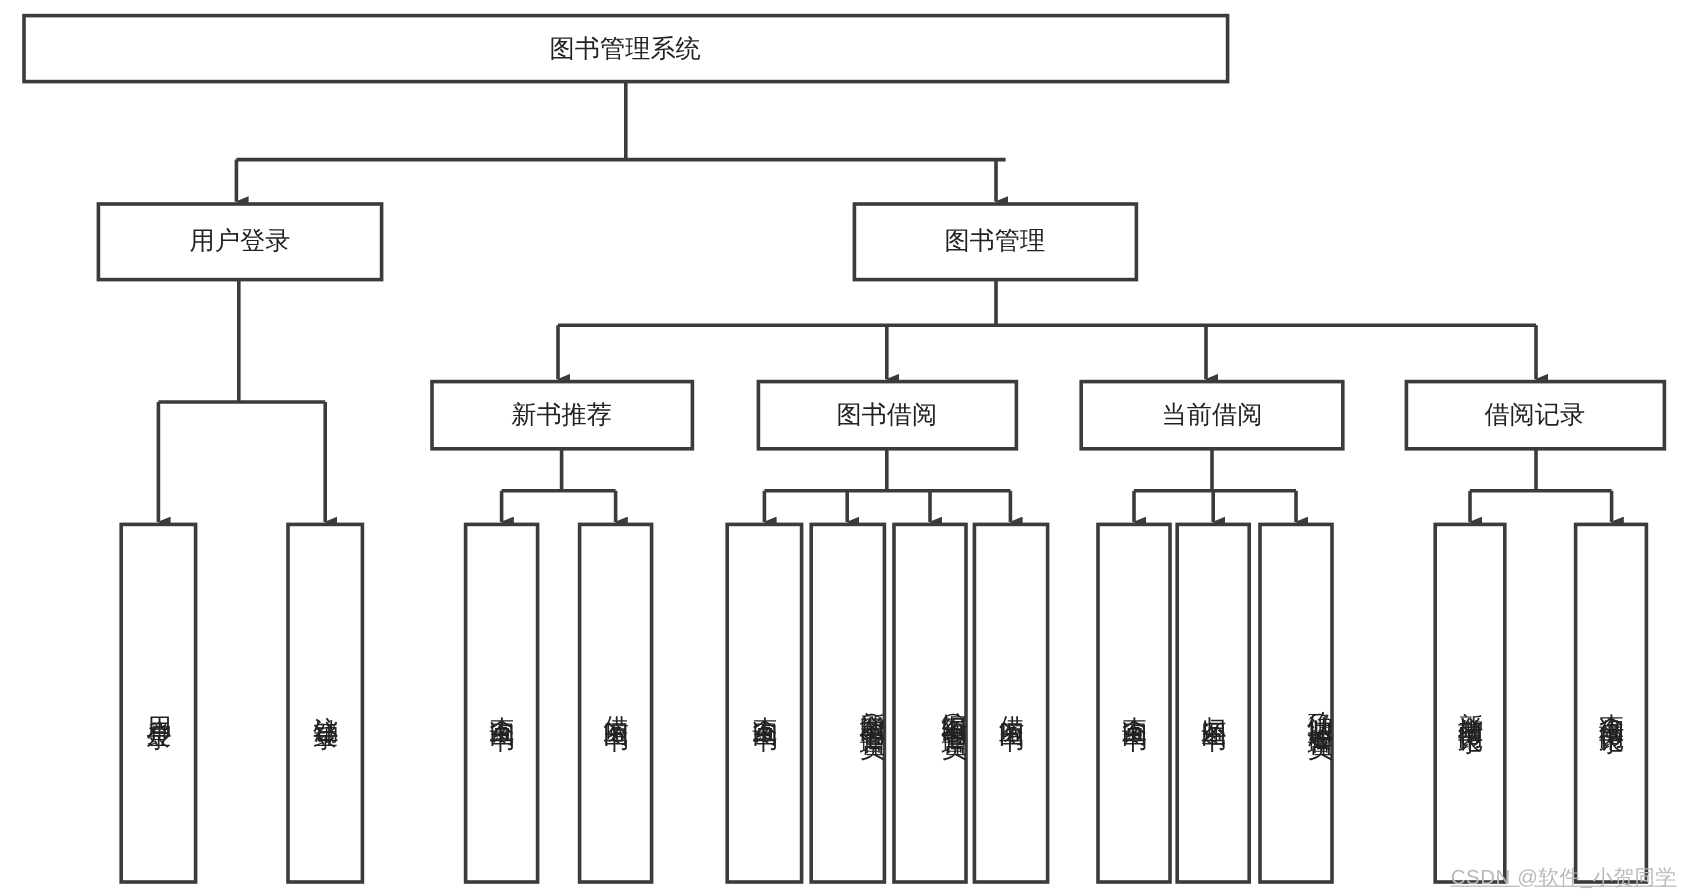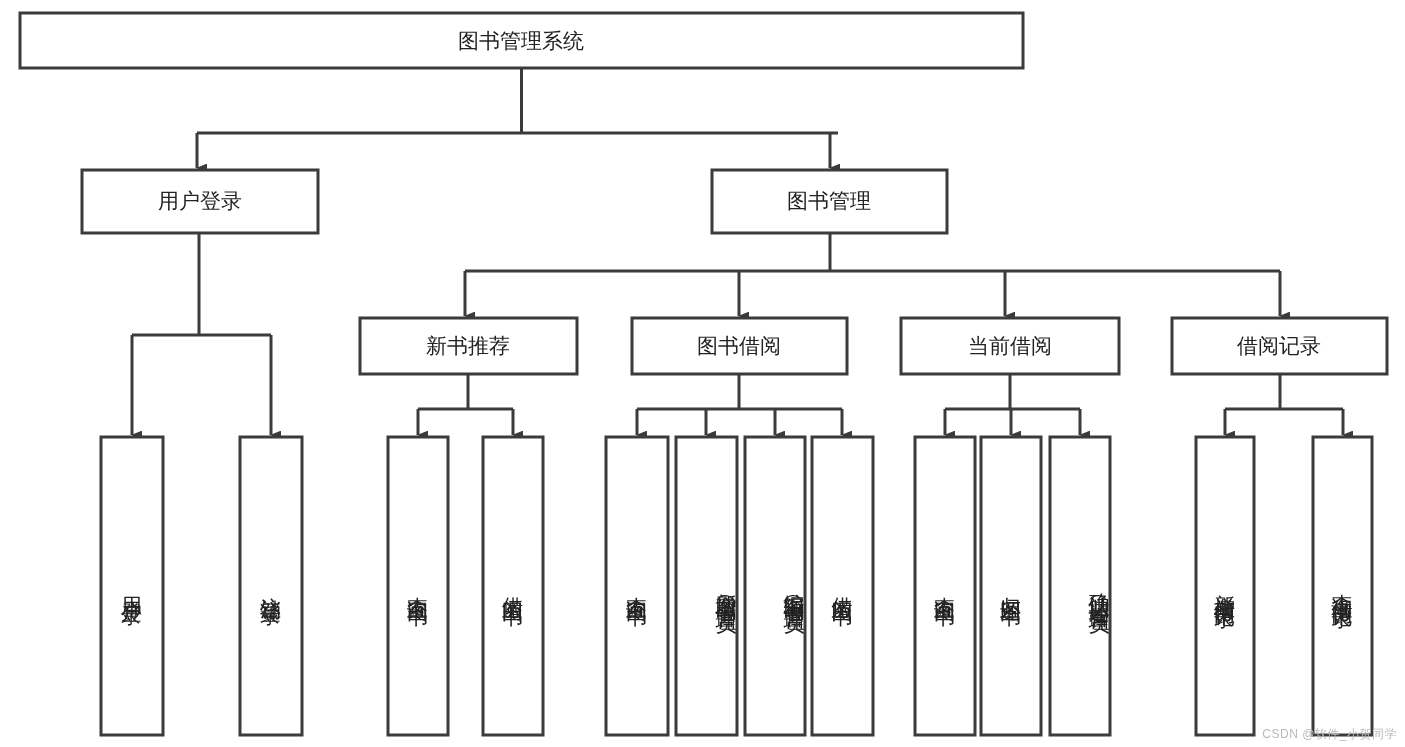--- a/index.html
+++ b/index.html
@@ -57,24 +57,25 @@
     letter-spacing: 3px;
     line-height: 1;
     pointer-events: none;
     white-space: nowrap;
   }
   .watermark {
     position: absolute;
     right: 8px;
     bottom: 4px;
     font-family: "Liberation Sans", "DejaVu Sans", sans-serif;
-    font-size: 12px;
+    font-size: 17px;
     color: #b9b9b9;
     letter-spacing: 0.5px;
     white-space: nowrap;
+    text-decoration: underline;
   }
 </style>
 </head>
 <body>
 
 <div id="diagram-root">
 
   <svg id="tree-svg" viewBox="0 0 1405 747">
     <defs>
       <marker id="arrowhead" markerWidth="9" markerHeight="11" refX="4.5" refY="10.2" orient="auto" markerUnits="userSpaceOnUse">

